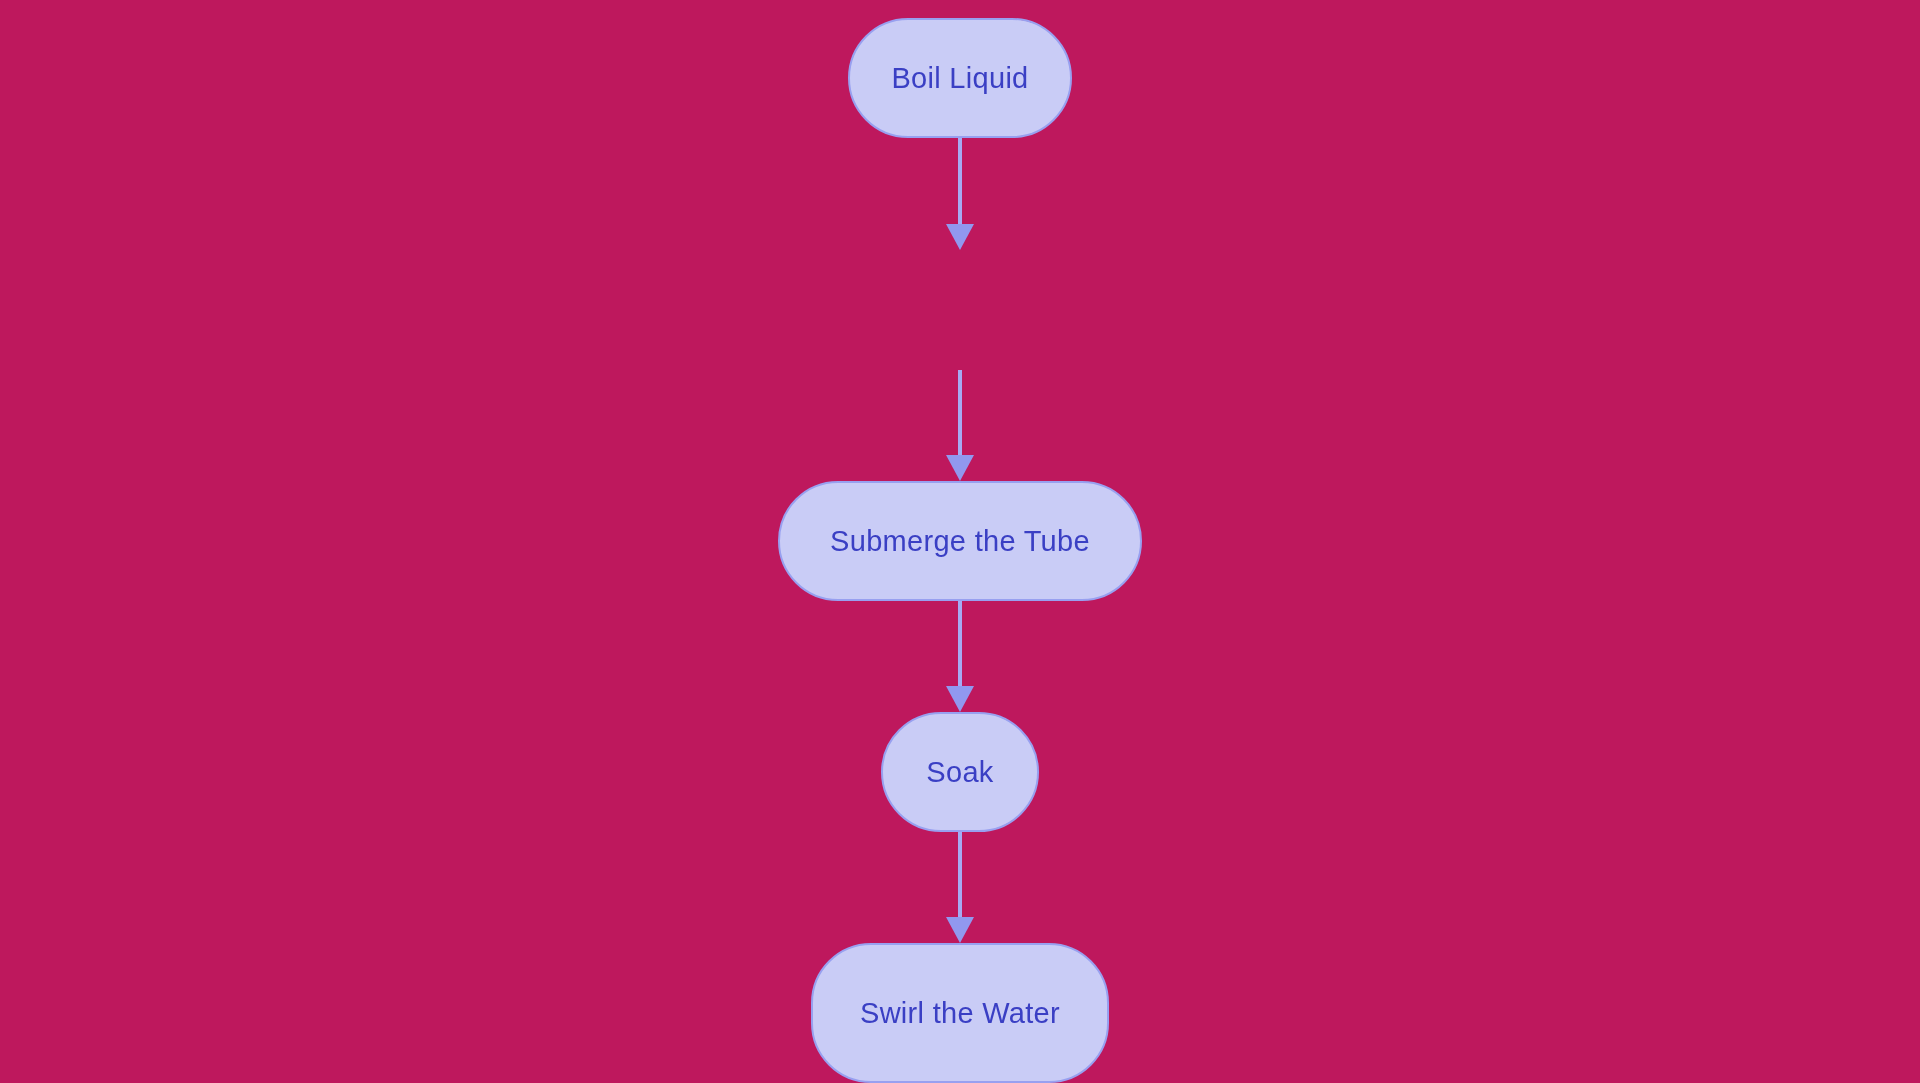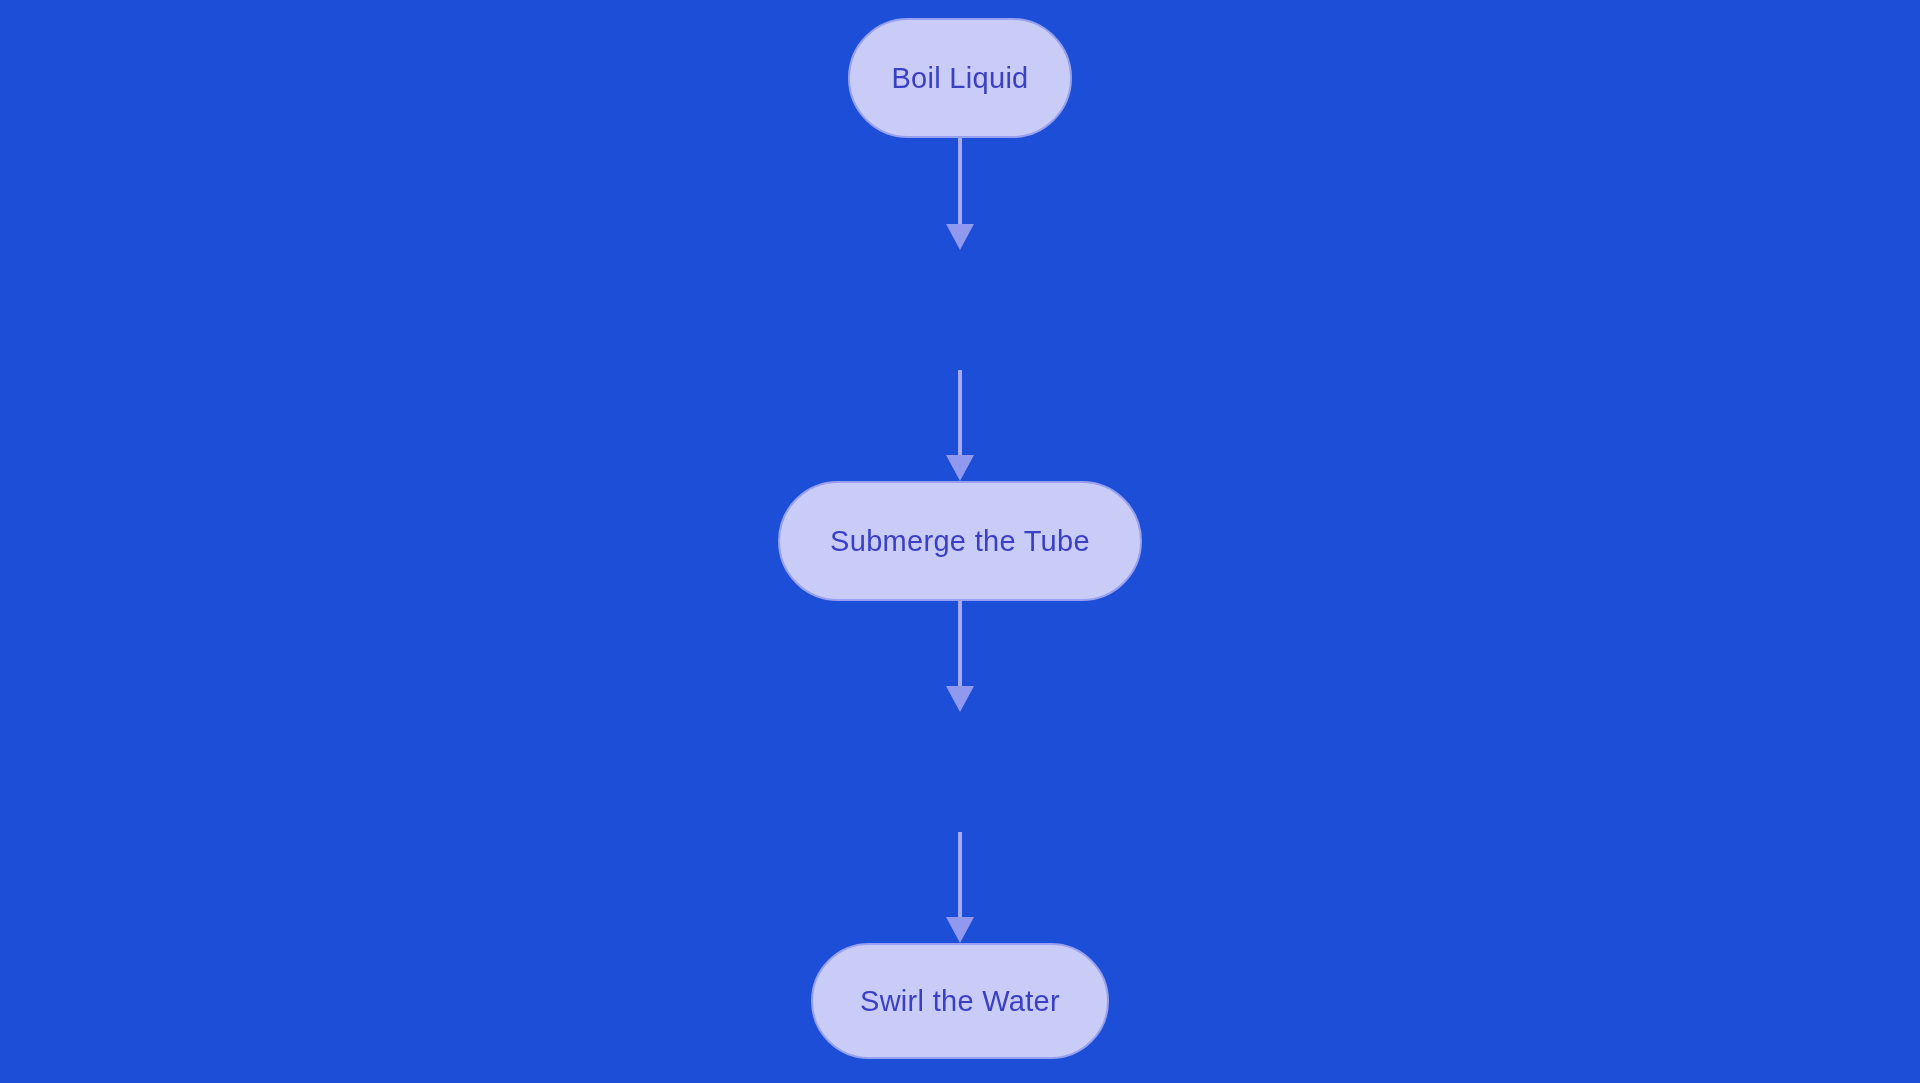--- a/index.html
+++ b/index.html
@@ -4,21 +4,21 @@
 <style>
   html, body {
     margin: 0;
     padding: 0;
     background: #ffffff;
   }
   .canvas {
     position: relative;
     width: 1920px;
     height: 1083px;
-    background: #1d4ed8;
+    background: #be185d;
     font-family: "Liberation Sans", sans-serif;
     overflow: hidden;
   }
   .node {
     position: absolute;
     box-sizing: border-box;
     background: #c9ccf6;
     border: 2px solid #98a0f0;
     border-radius: 60px;
     display: flex;
@@ -28,21 +28,21 @@
   .node-label {
     color: #3a3fc4;
     font-size: 29px;
     letter-spacing: 0.3px;
     white-space: nowrap;
   }
   .node-1 { left: 848px; top: 18px;  width: 224px; height: 120px; }
   .node-2 { left: 795px; top: 250px; width: 330px; height: 120px; }
   .node-3 { left: 778px; top: 481px; width: 364px; height: 120px; justify-content: center; }
   .node-4 { left: 881px; top: 712px; width: 158px; height: 120px; }
-  .node-5 { left: 811px; top: 943px; width: 298px; height: 116px; text-align: center; }
+  .node-5 { left: 811px; top: 943px; width: 298px; height: 140px; text-align: center; }
 
   .connector {
     position: absolute;
     left: 946px; 
     width: 28px;
     display: flex;
     flex-direction: column;
     align-items: center;
   }
   .connector-line {
@@ -84,20 +84,23 @@
 
   <div class="node node-3">
     <span class="node-label">Submerge the Tube</span>
   </div>
 
   <div class="connector connector-3">
     <div class="connector-line"></div>
     <div class="connector-head"></div>
   </div>
 
+  <div class="node node-4">
+    <span class="node-label">Soak</span>
+  </div>
 
   <div class="connector connector-4">
     <div class="connector-line"></div>
     <div class="connector-head"></div>
   </div>
 
   <div class="node node-5">
     <span class="node-label">Swirl the Water</span>
   </div>
 

